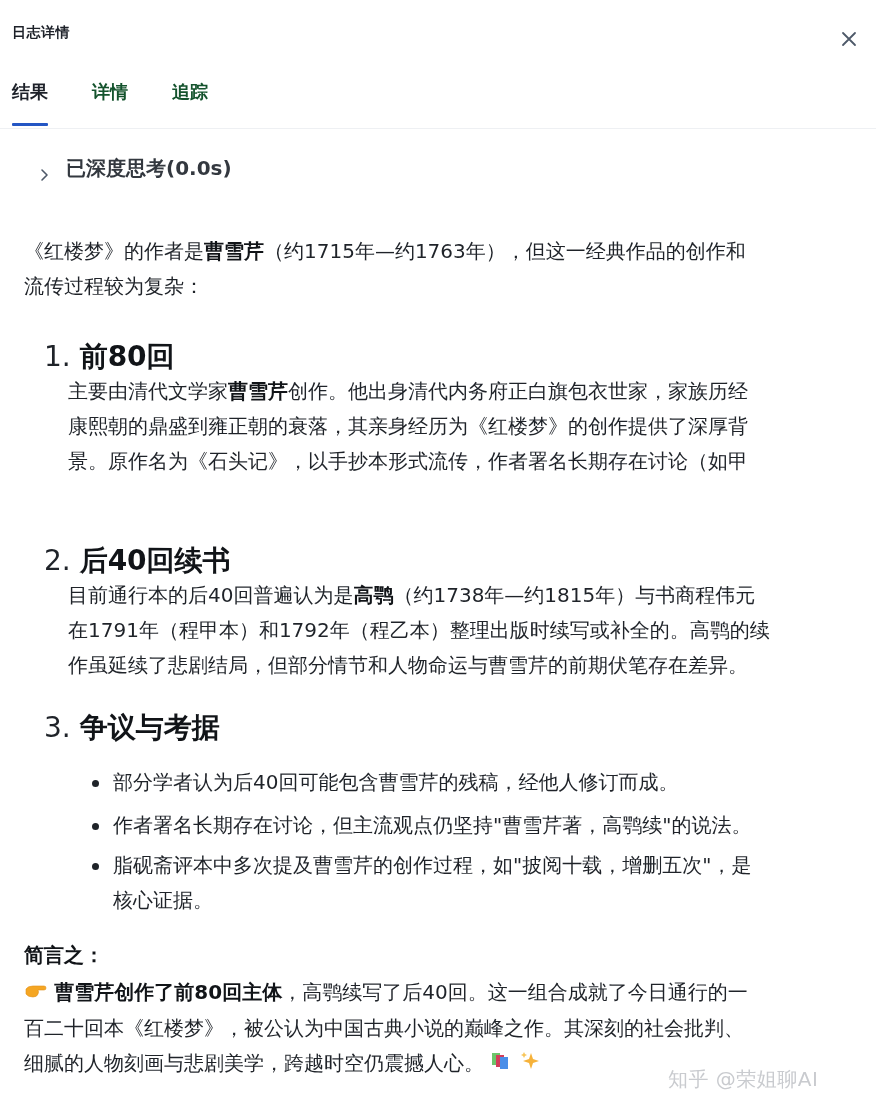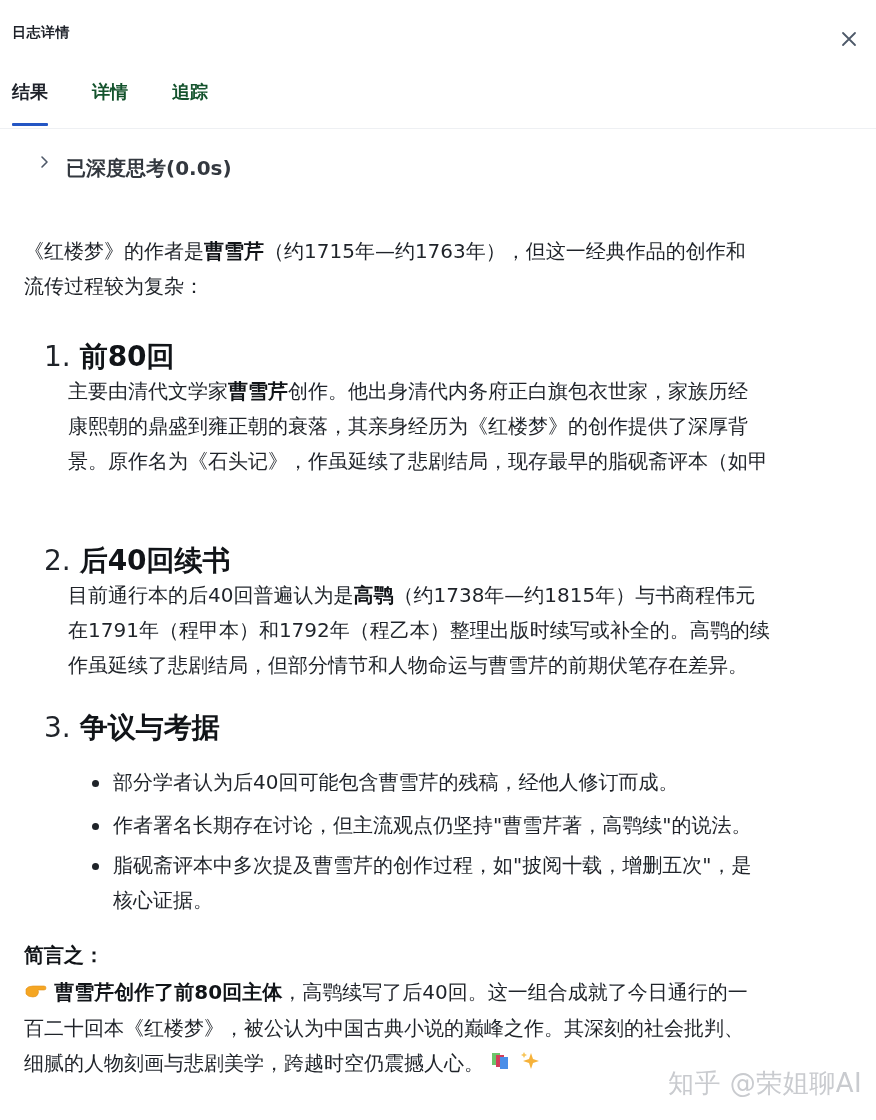--- a/index.html
+++ b/index.html
@@ -56,21 +56,21 @@
     position: absolute;
     left: 0; right: 0;
     bottom: 0;
     height: 3px;
     background: #2456c4;
     border-radius: 1px;
   }
   .thinking {
     position: absolute;
     left: 38px; top: 155px;
-    display: flex; align-items: flex-start;
+    display: flex; align-items: flex-end;
     cursor: pointer;
   }
   .thinking .chev {
     width: 14px; height: 14px; margin-right: 14px;
     display: flex; align-items: center; justify-content: center;
   }
   .thinking .label {
     font-size: 20px;
     font-weight: bold;
     color: #33383f;
@@ -83,21 +83,21 @@
   .bullet .dot {
     position: absolute; left: 0; top: 15px;
     width: 7px; height: 7px; border-radius: 50%;
     background: #1f2329;
   }
   .bullet .txt { position: absolute; left: 21px; width: 740px; }
   b.strong { font-weight: bold; color: #111418; }
   .watermark {
     position: absolute;
     left: 668px; top: 1066px;
-    font-size: 26px;
+    font-size: 20px;
     color: #c9cbcf;
     letter-spacing: 0.5px;
   }
   .emoji-inline {
     display: inline-block; vertical-align: middle;
   }
 </style>
 </head>
 <body>
 
@@ -131,21 +131,21 @@
   <div>流传过程较为复杂：</div>
 </div>
 
 <div class="item-head" style="top:339px;">
   <span>1.</span>
   <b class="strong">前80回</b>
 </div>
 <div class="item-body" style="top:374px;">
   <div><span>主要由清代文学家</span><b class="strong">曹雪芹</b><span>创作。他出身清代内务府正白旗包衣世家，家族历经</span></div>
   <div>康熙朝的鼎盛到雍正朝的衰落，其亲身经历为《红楼梦》的创作提供了深厚背</div>
-  <div>景。原作名为《石头记》，作虽延续了悲剧结局，现存最早的脂砚斋评本（如甲</div>
+  <div>景。原作名为《石头记》，以手抄本形式流传，作者署名长期存在讨论（如甲</div>
 </div>
 
 <div class="item-head" style="top:543px;text-align:center;">
   <span>2.</span>
   <b class="strong">后40回续书</b>
 </div>
 <div class="item-body" style="top:578px;">
   <div><span>目前通行本的后40回普遍认为是</span><b class="strong">高鹗</b><span>（约1738年—约1815年）与书商程伟元</span></div>
   <div>在1791年（程甲本）和1792年（程乙本）整理出版时续写或补全的。高鹗的续</div>
   <div>作虽延续了悲剧结局，但部分情节和人物命运与曹雪芹的前期伏笔存在差异。</div>

